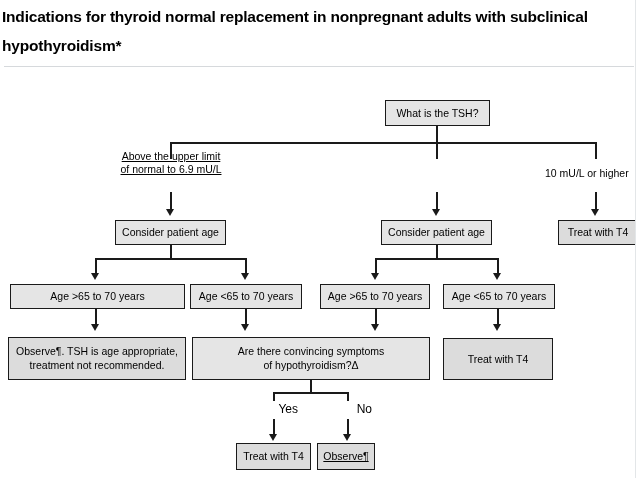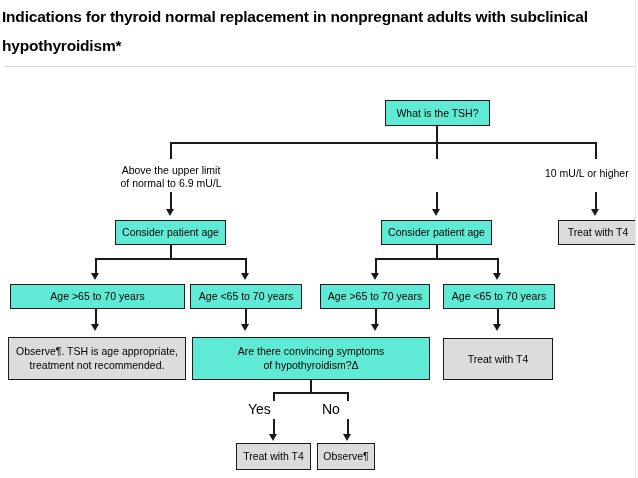--- a/index.html
+++ b/index.html
@@ -57,21 +57,21 @@
     left: 0;
     top: 67px;
     width: 638px;
     height: 411px;
   }
 
   .node {
     position: absolute;
     box-sizing: border-box;
     border: 1.4px solid #1a1a1a;
-    background: #5eead4;
+    background: #e5e5e5;
     display: flex;
     align-items: center;
     justify-content: center;
     text-align: center;
     font-size: 10.5px;
     line-height: 13px;
     padding: 1px 4px;
     white-space: pre-line;
   }
   .node.shaded {
@@ -84,22 +84,22 @@
   .branch-label {
     position: absolute;
     text-align: center;
     font-size: 10.5px;
     line-height: 13px;
     white-space: pre-line;
   }
 
   .yn-label {
     position: absolute;
-    text-align: left;
-    font-size: 14px;
+    text-align: right;
+    font-size: 12px;
     line-height: 12px;
   }
 
   
   .vline {
     position: absolute;
     width: 1.6px;
     background: #1a1a1a;
   }
   .hline {
@@ -129,21 +129,21 @@
   <div class="node" style="left:385px; top:33px; width:105px; height:26px;">What is the TSH?</div>
 
   <div class="vline" style="left:436px; top:59px; height:17px;"></div>
 
   <div class="hline" style="left:170px; top:75px; width:426px;"></div>
 
   <div class="vline" style="left:170px; top:75px; height:17px;"></div>
   <div class="vline" style="left:436px; top:75px; height:17px;"></div>
   <div class="vline" style="left:595px; top:75px; height:17px;"></div>
 
-  <div class="branch-label" style="left:90px; top:97px; width:162px;">Above the upper limit
+  <div class="branch-label" style="left:90px; top:83px; width:162px;text-decoration:underline;">Above the upper limit
 of normal to 6.9 mU/L</div>
   <div class="branch-label" style="left:545px; top:100px; width:100px; text-align:left;">10 mU/L or higher</div>
 
   <div class="vline" style="left:170px; top:125px; height:20px;"></div>
   <div class="arrow" style="left:166px; top:142px;"></div>
 
   <div class="vline" style="left:436px; top:125px; height:20px;"></div>
   <div class="arrow" style="left:432px; top:142px;"></div>
 
   <div class="vline" style="left:595px; top:125px; height:20px;"></div>
@@ -201,17 +201,17 @@
 
   <div class="yn-label" style="left:248px; top:336px; width:50px;">Yes</div>
   <div class="yn-label" style="left:322px; top:336px; width:50px;">No</div>
 
   <div class="vline" style="left:273px; top:352px; height:18px;"></div>
   <div class="arrow" style="left:269px; top:367px;"></div>
   <div class="vline" style="left:347px; top:352px; height:18px;"></div>
   <div class="arrow" style="left:343px; top:367px;"></div>
 
   <div class="node shaded" style="left:236px; top:376px; width:75px; height:27px;">Treat with T4</div>
-  <div class="node shaded" style="left:317px; top:376px; width:58px; height:27px;">Observe¶</div>
+  <div class="node shaded" style="left:317px; top:376px; width:58px; height:27px;text-decoration:underline;">Observe¶</div>
 
 </div>
 
 <div id="right-edge"></div>
 
 </body></html>

